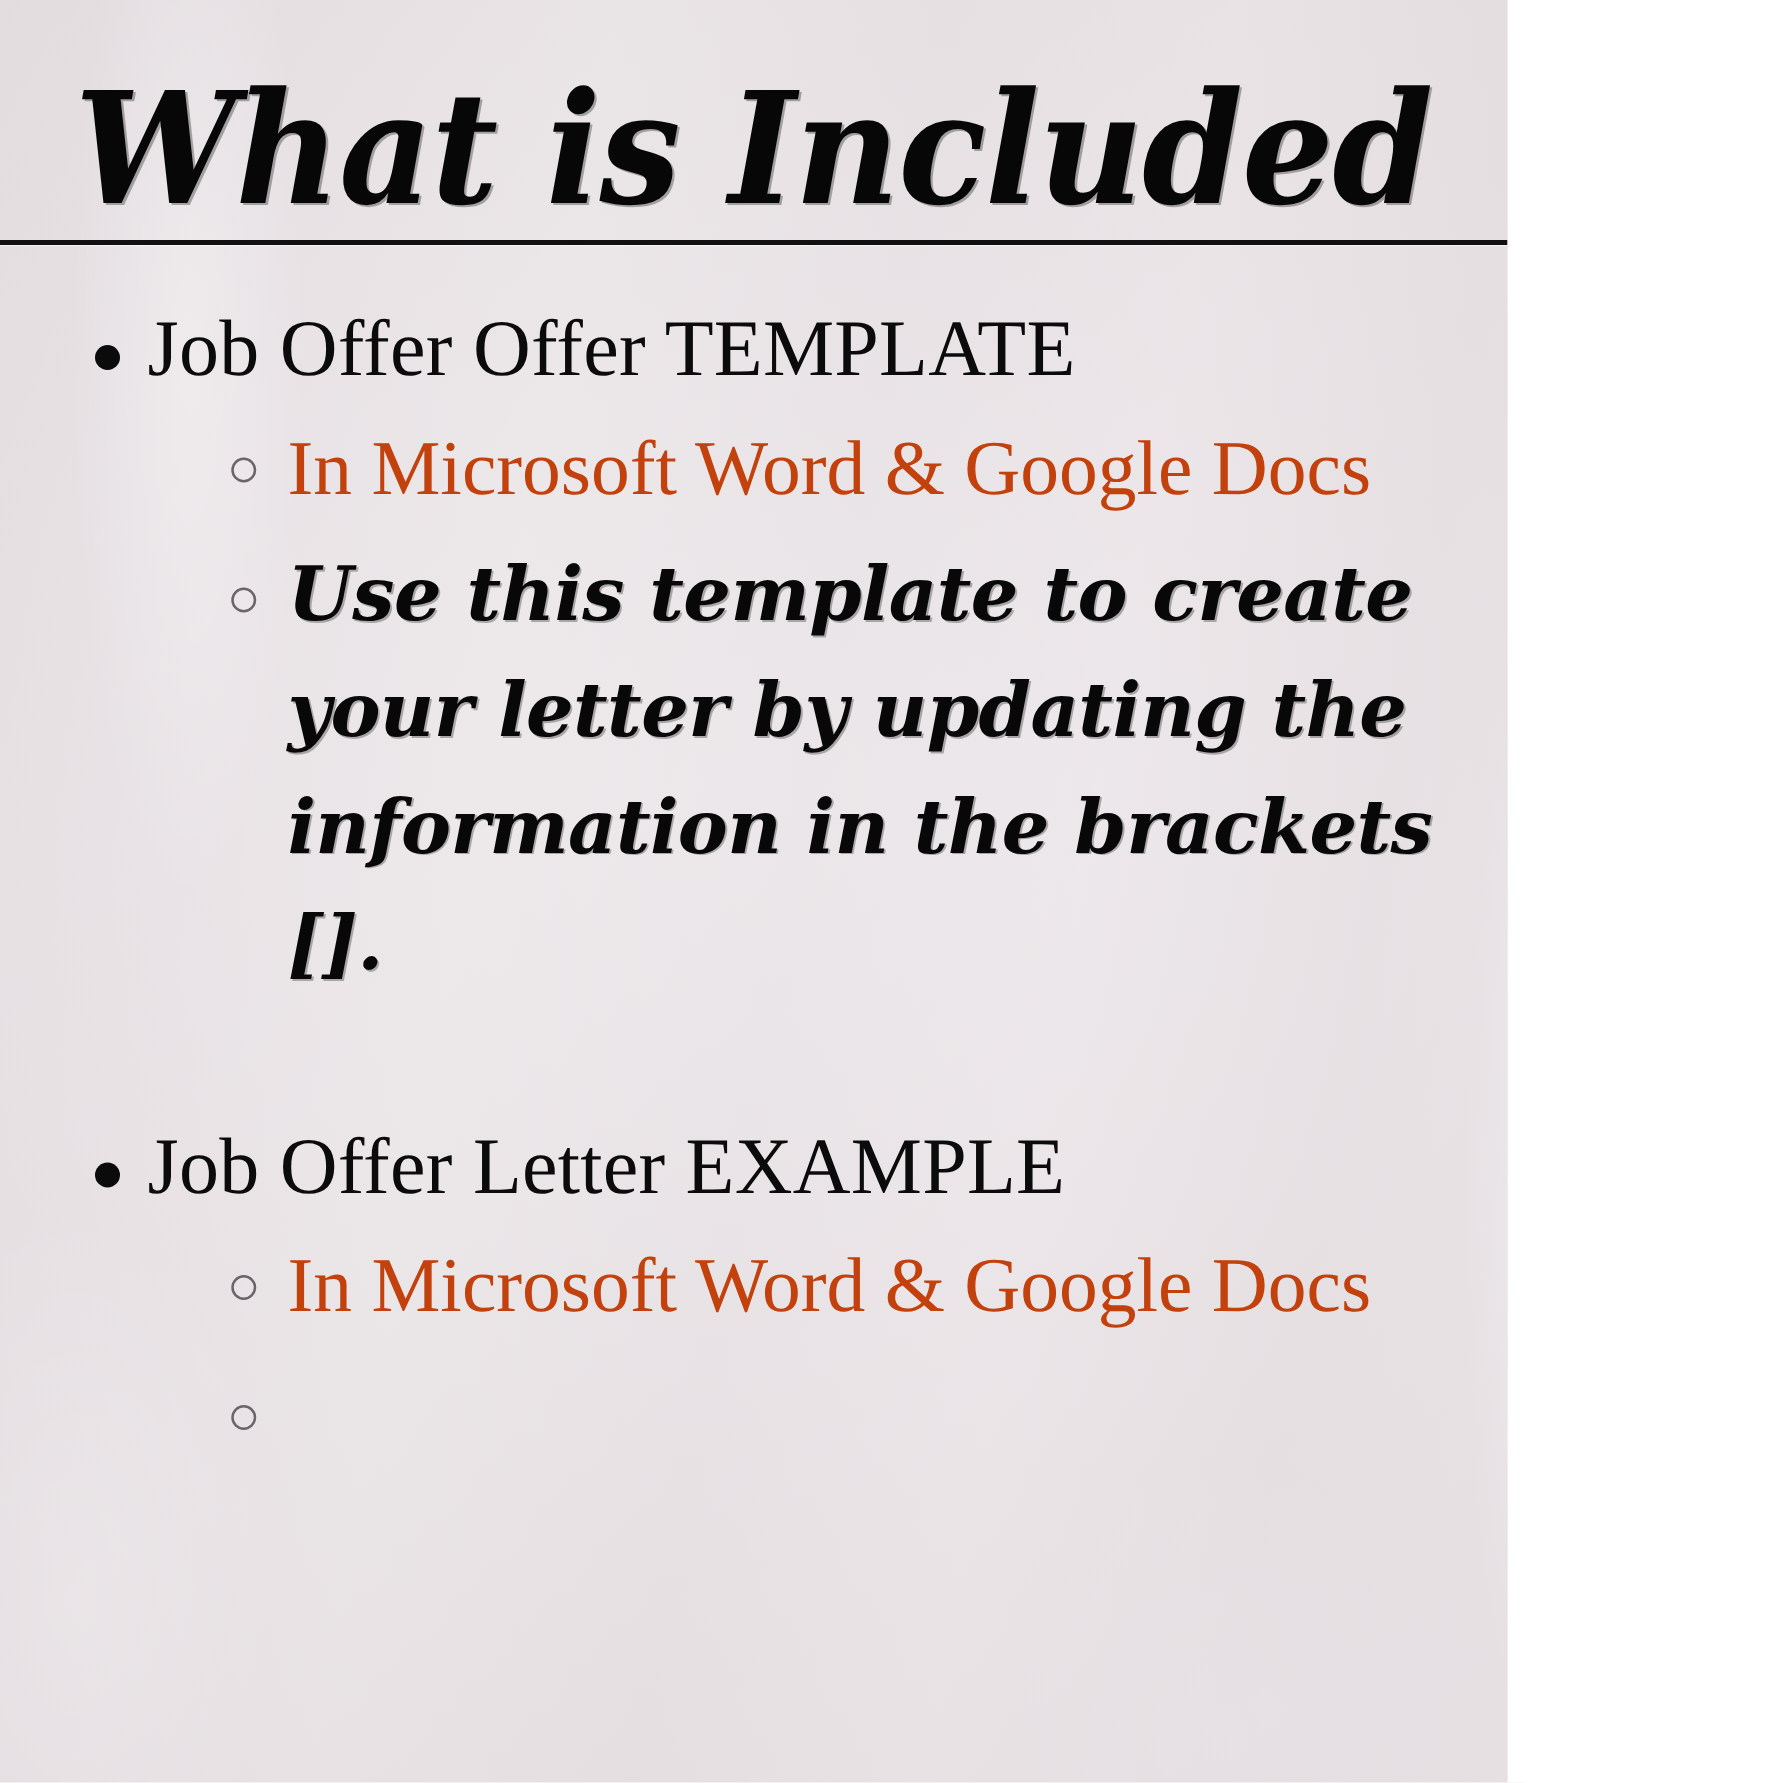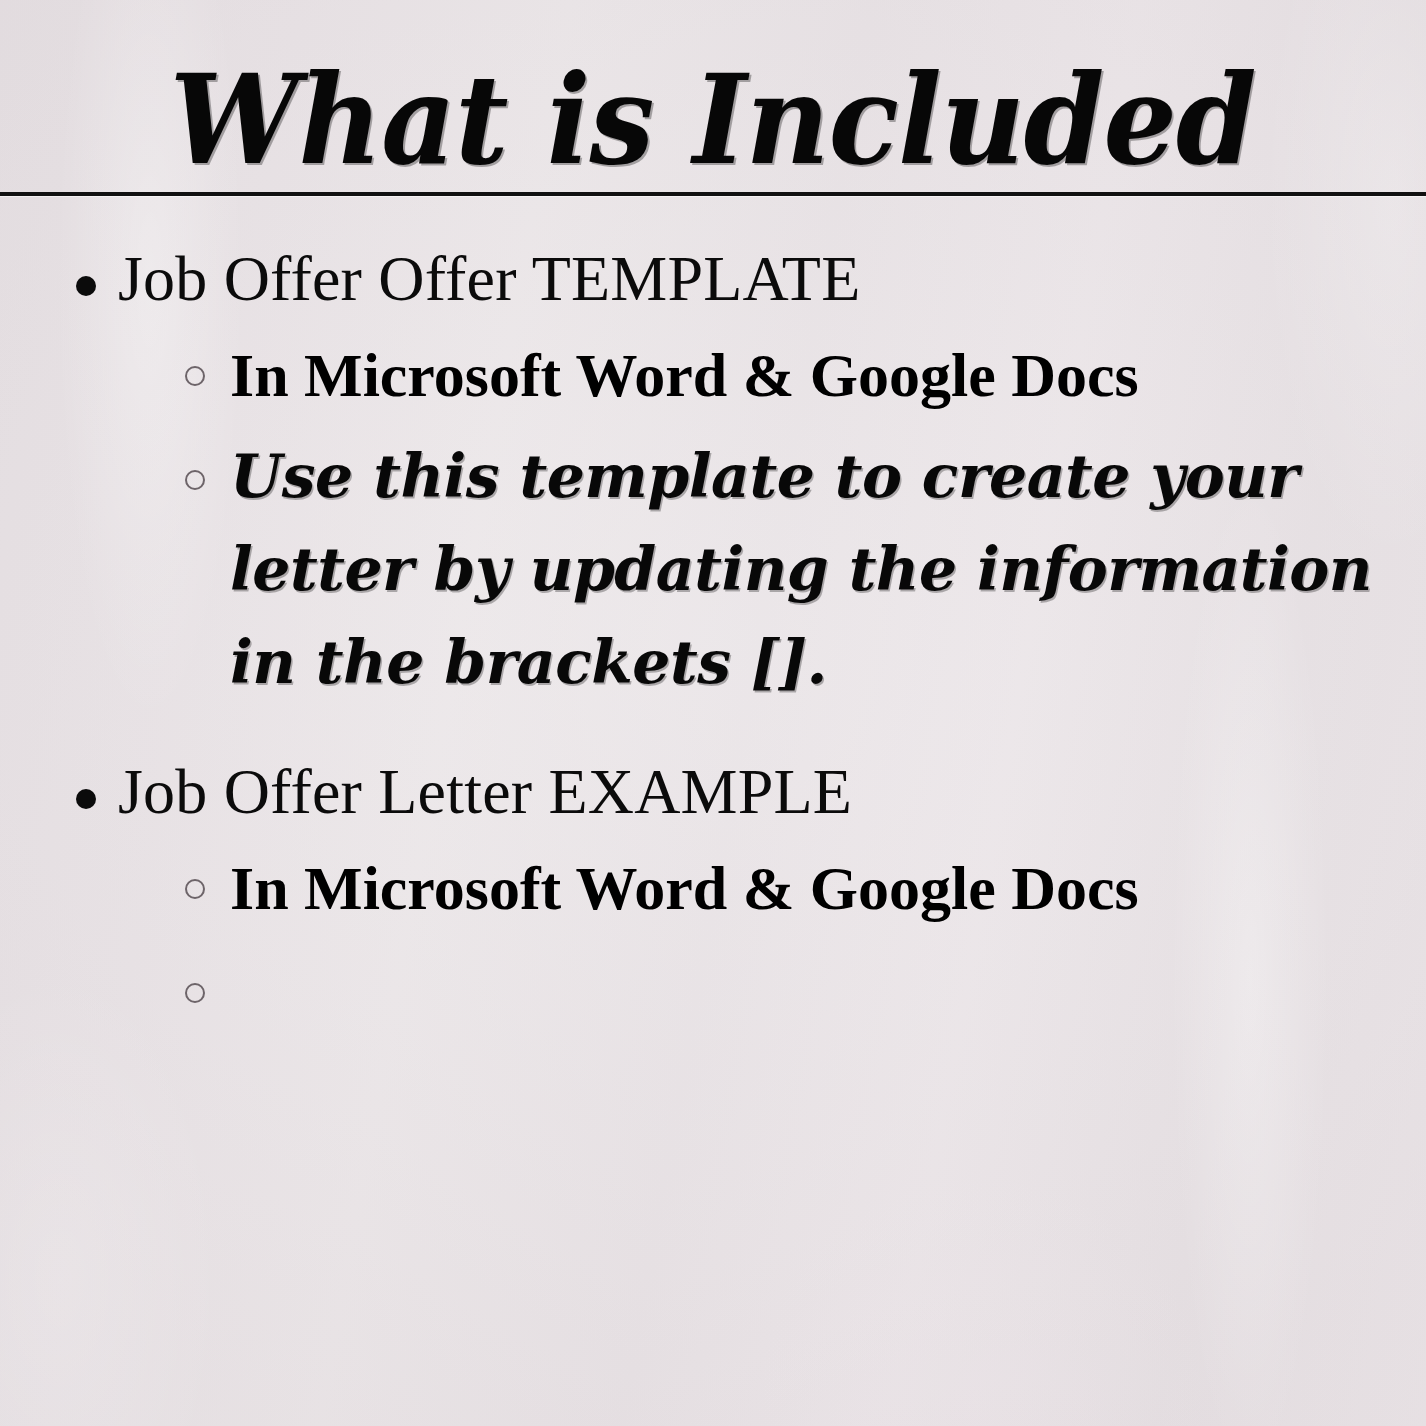--- a/index.html
+++ b/index.html
@@ -3,21 +3,21 @@
 <meta charset="utf-8">
 <style>
   html, body {
     margin: 0;
     padding: 0;
     background: #ffffff;
   }
 
   #slide {
     position: relative;
-    width: 1426px;
+    width: 1206px;
     height: 1426px;
     overflow: hidden;
     background: #e7e1e4;
     font-family: "Liberation Serif", "DejaVu Serif", serif;
     -webkit-font-smoothing: antialiased;
   }
 
   
   .bg-base {
     position: absolute;
@@ -88,21 +88,21 @@
 
   
   .content {
     position: absolute;
     left: 0;
     top: 236px;
     right: 0;
   }
 
   .group { position: relative; }
-  .group + .group { margin-top: 40px; }
+  .group + .group { margin-top: 88px; }
 
   
   .l1 {
     position: relative;
     padding-left: 118px;
     min-height: 86px;
   }
   .l1 .marker-disc {
     position: absolute;
     left: 76px;
@@ -134,24 +134,24 @@
     top: 36px;
     width: 20px;
     height: 20px;
     border-radius: 50%;
     border: 2px solid #6d6469;
     box-sizing: border-box;
     background: transparent;
   }
   .l2-text {
     font-family: "Liberation Serif", "DejaVu Serif", serif;
-    font-weight: 700;
+    font-weight: 400;
     font-size: 62px;
     line-height: 90px;
-    color: #000000;
+    color: #c2410c;
     white-space: nowrap;
   }
 
   
   .l2.emph { margin-top: 10px; }
   .l2.emph .marker-ring { top: 40px; }
   .l2-text.emph {
     font-family: "DejaVu Serif", "Liberation Serif", serif;
     font-weight: 700;
     font-style: italic;

